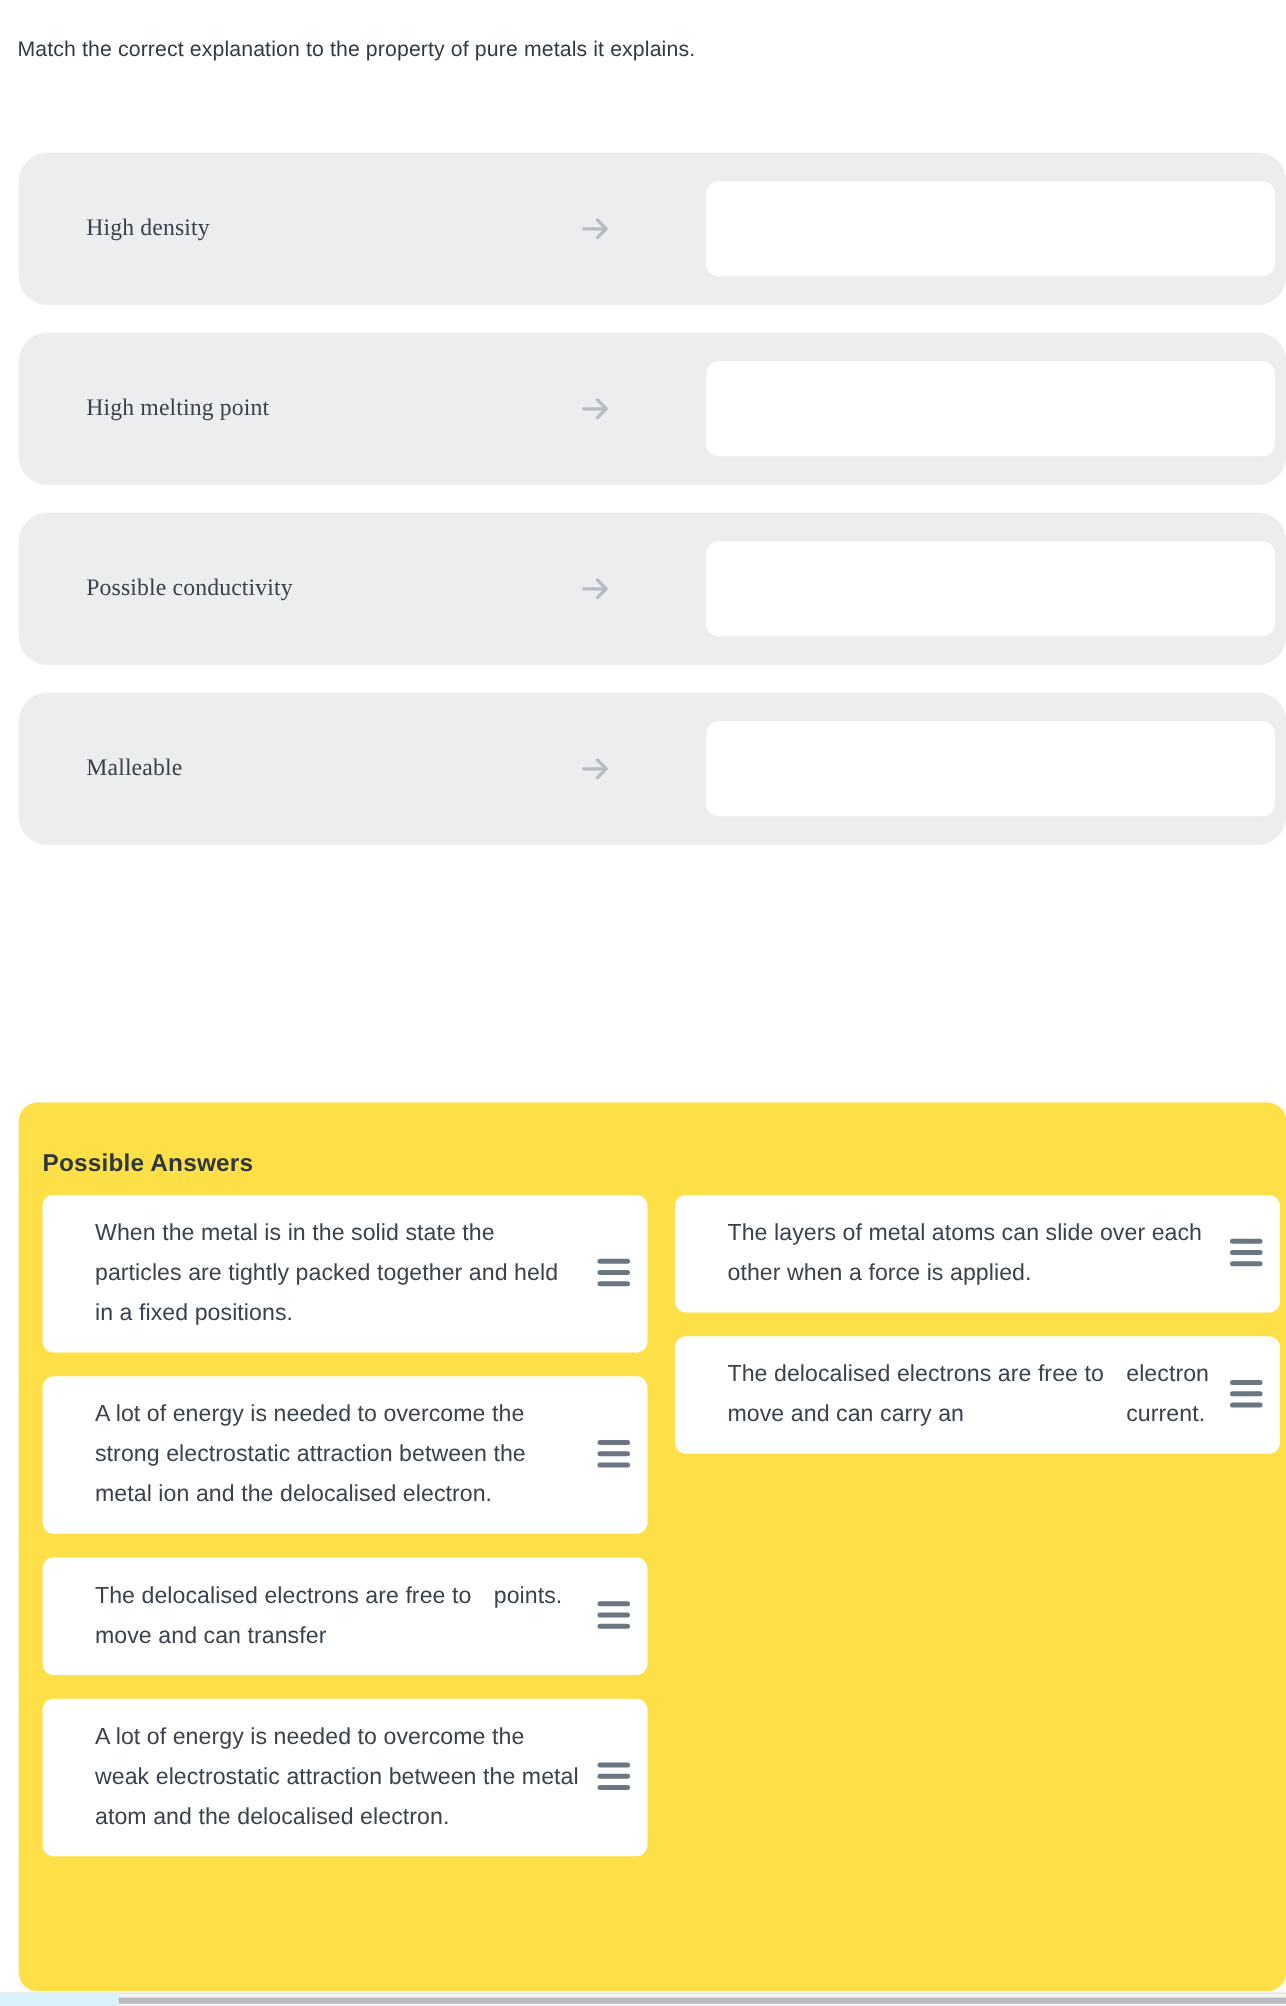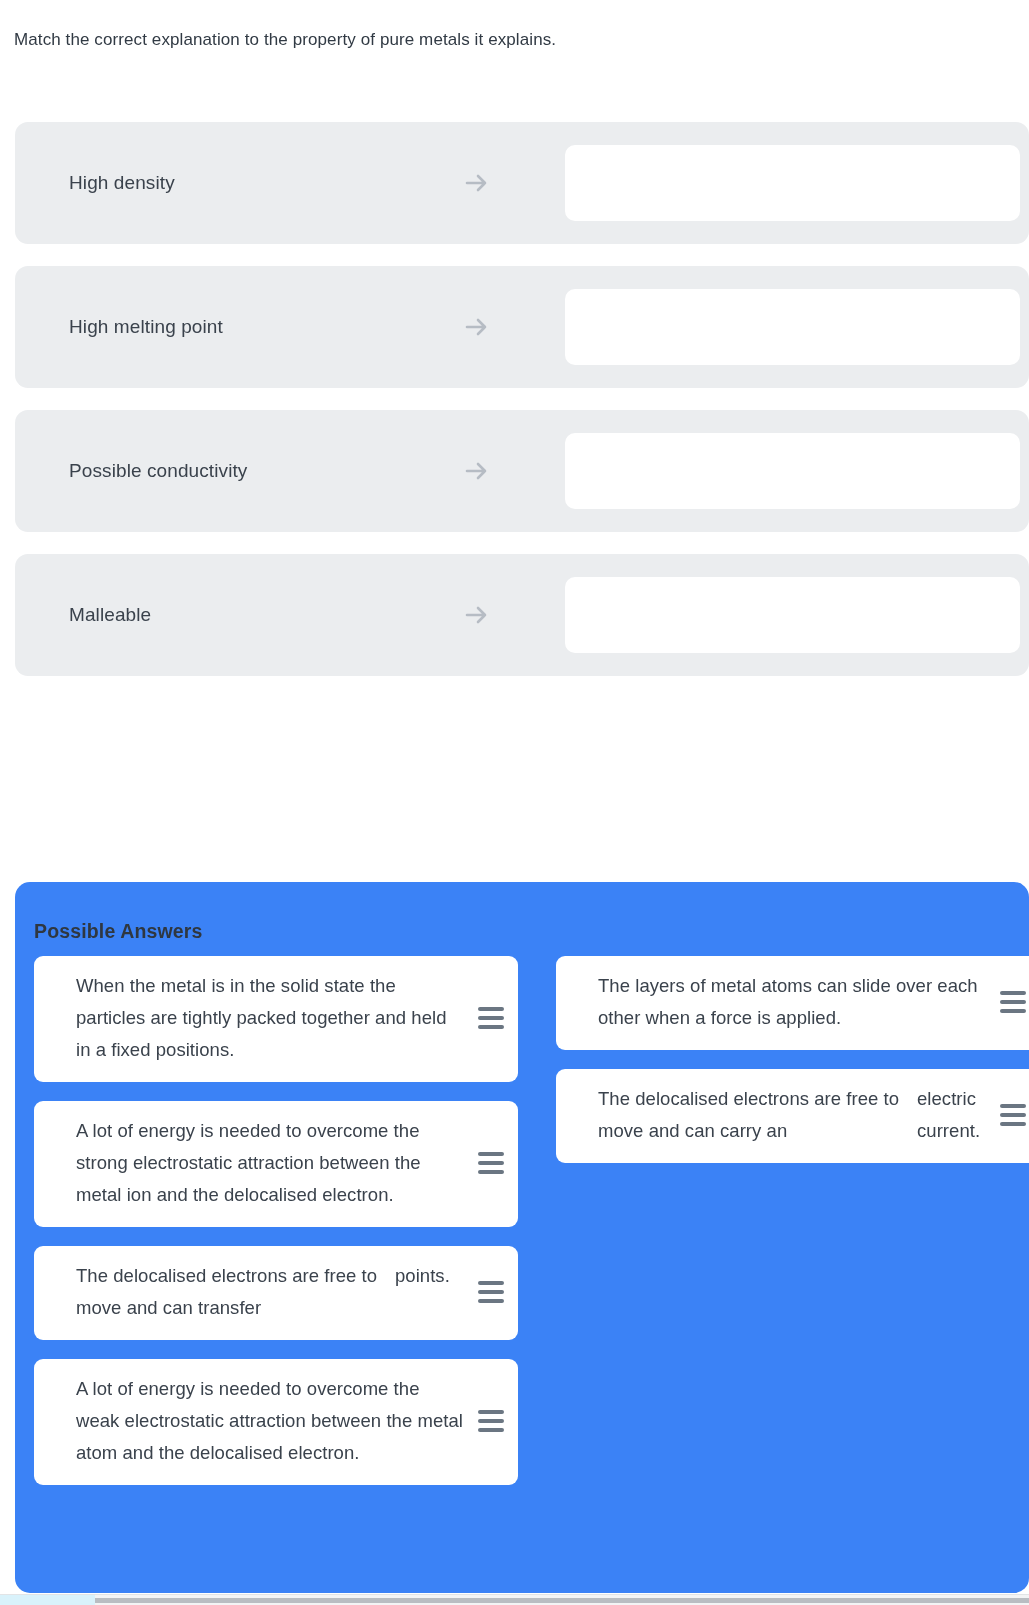--- a/index.html
+++ b/index.html
@@ -38,23 +38,24 @@
     top: 122px;
     width: 1029px;
   }
 
   .match-row {
     position: relative;
     margin: 0 0 22px 15px;
     width: 1014px;
     height: 122px;
     background: #ebedef;
-    border-radius: 13px;
+    border-radius: 23px;
     display: flex;
     align-items: center;
+    font-family: Liberation Serif, serif;
   }
 
   .match-label {
     width: 440px;
     padding-left: 54px;
     font-size: 19px;
     line-height: 26px;
     color: #3a424c;
     letter-spacing: 0.1px;
   }
@@ -78,41 +79,41 @@
     border-radius: 10px;
   }
 
   
   .answers-panel {
     position: absolute;
     left: 15px;
     top: 882px;
     width: 1014px;
     height: 711px;
-    background: #3b82f6;
+    background: #fde047;
     border-radius: 15px;
   }
 
   .answers-title {
     position: absolute;
     left: 19px;
     top: 38px;
     font-size: 19.5px;
     font-weight: bold;
     color: #2f3740;
     letter-spacing: 0.15px;
   }
 
   .answers-grid {
     position: absolute;
     left: 19px;
     top: 74px;
     width: 990px;
     display: flex;
-    gap: 38px;
+    gap: 22px;
   }
 
   .answers-col {
     width: 484px;
     display: flex;
     flex-direction: column;
     gap: 19px;
   }
 
   .answer-card {
@@ -311,21 +312,21 @@
             <span></span>
               <span></span>
               <span></span>
           </div>
         </div>
 
 
         <div class="answer-card">
           <div class="answer-text-wrap">
             <div class="answer-text split-main">The delocalised electrons are free to move and can carry an</div>
-            <div class="answer-text split-tail">electric current.</div>
+            <div class="answer-text split-tail">electron current.</div>
           </div>
           <div class="drag-handle">
             <span></span>
               <span></span>
               <span></span>
           </div>
         </div>
 
       </div>
 

